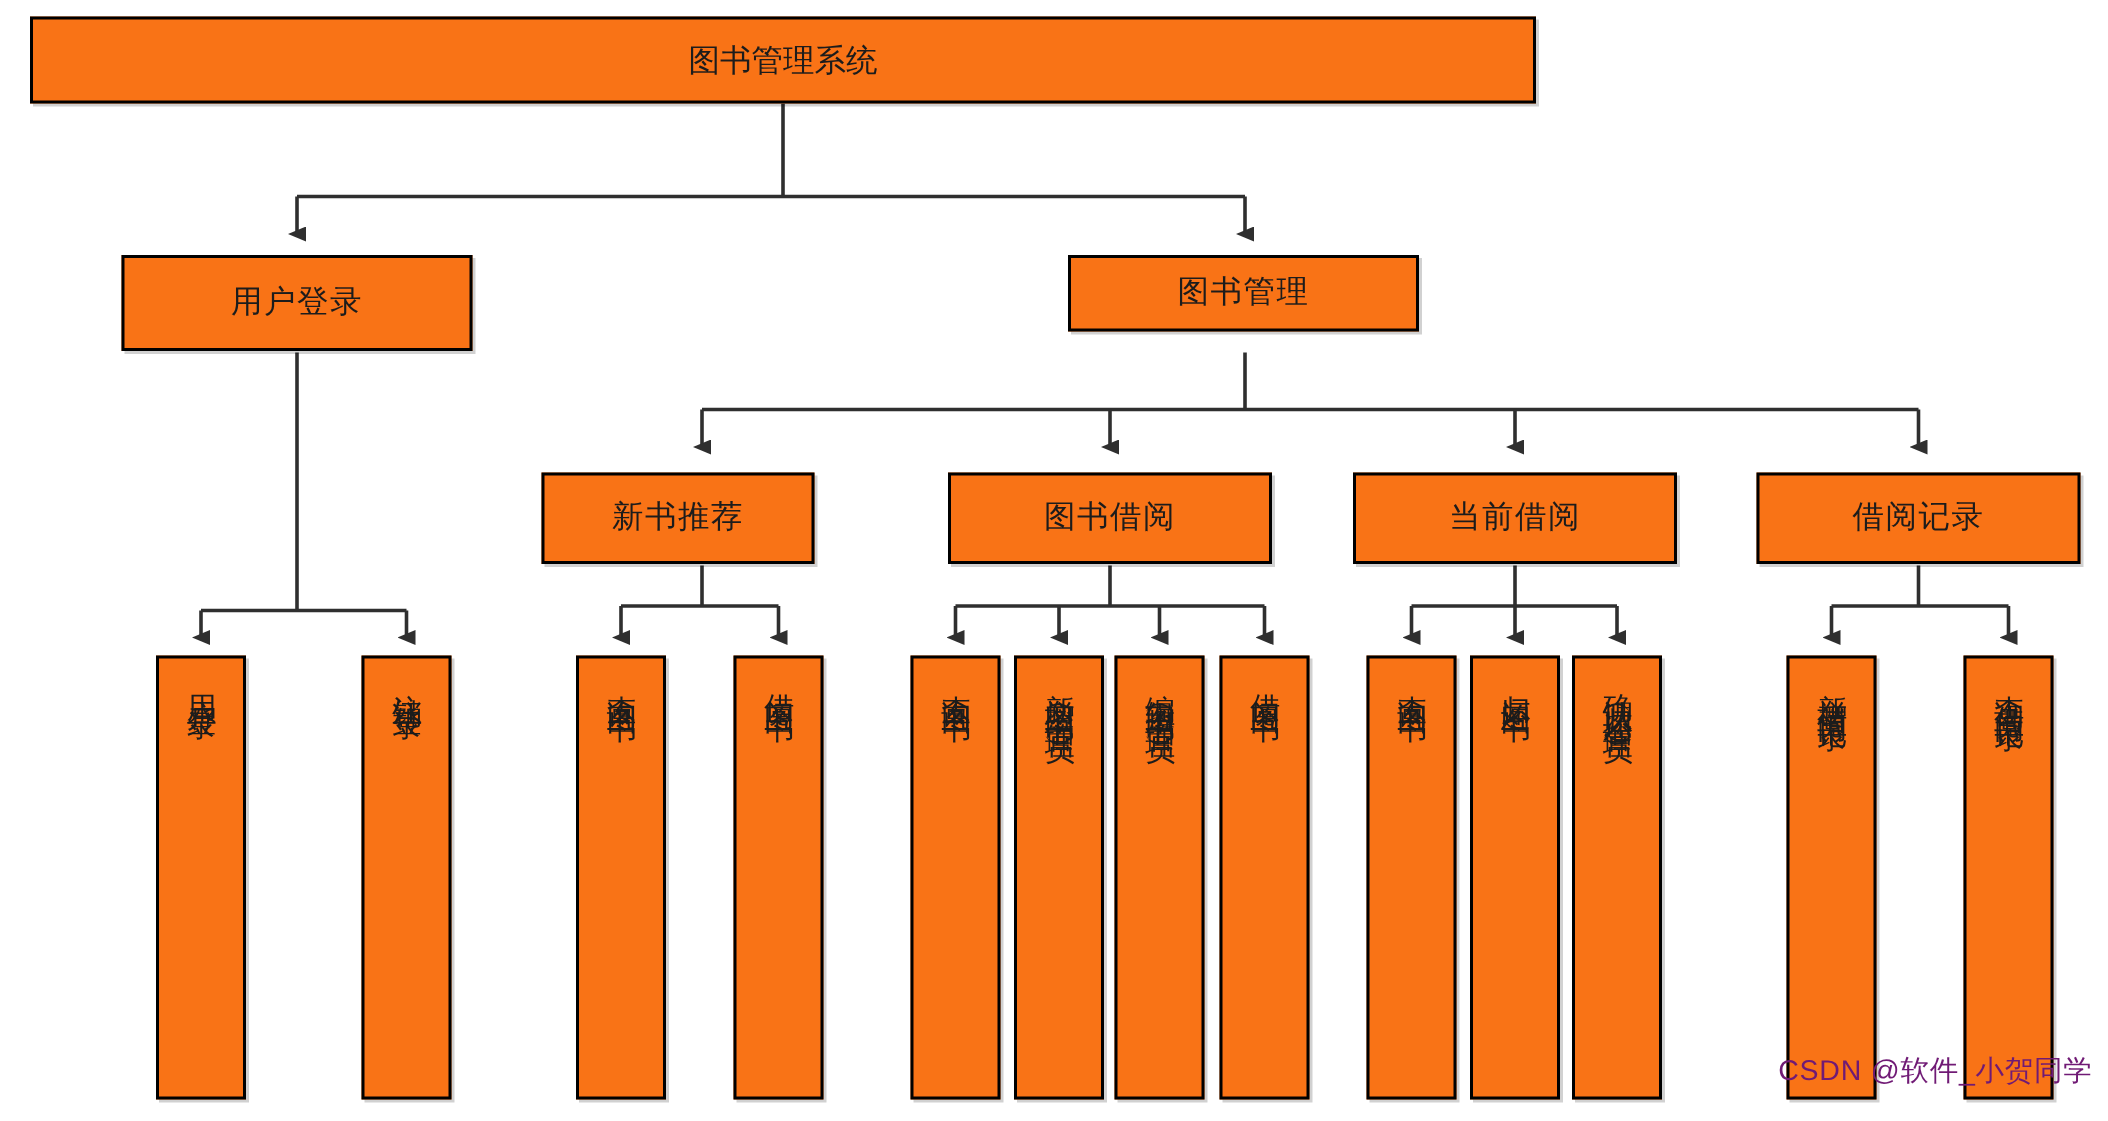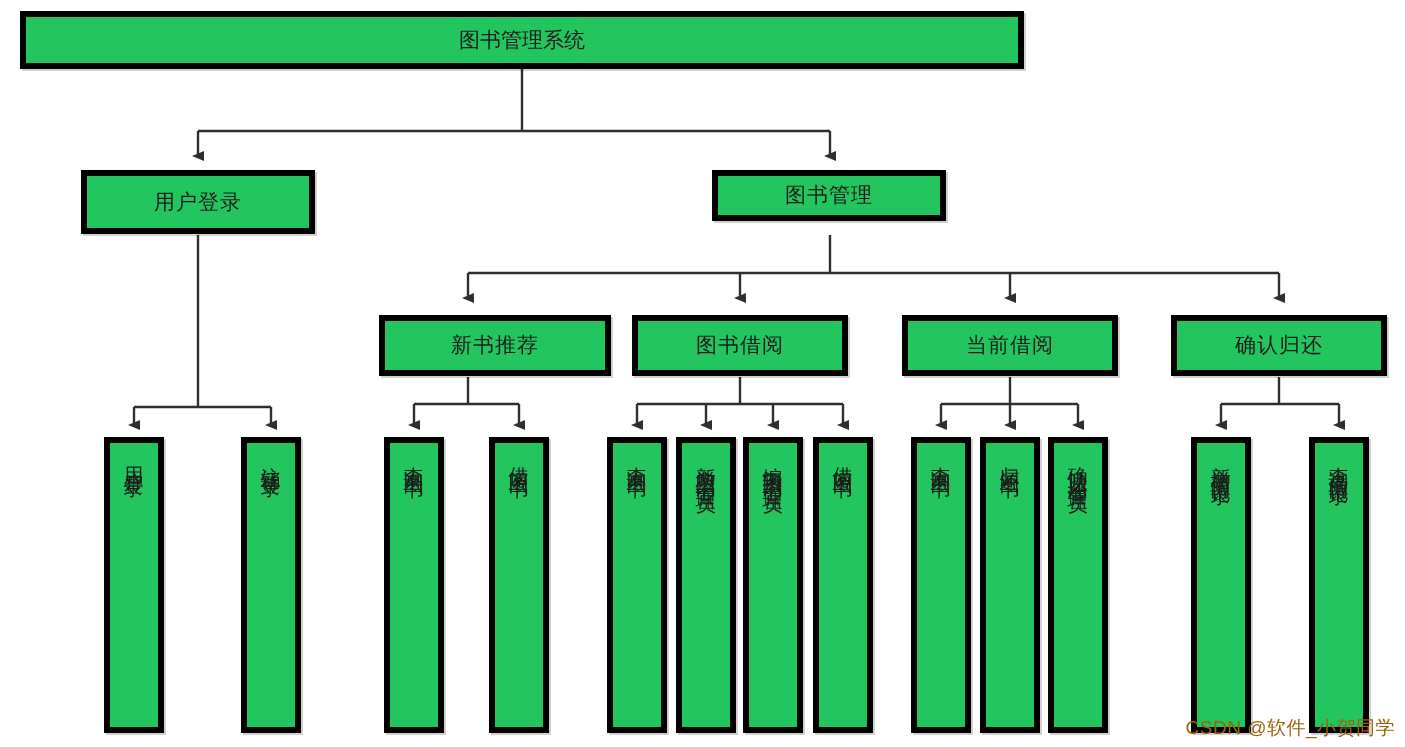--- a/index.html
+++ b/index.html
@@ -20,22 +20,22 @@
   #edges {
     position: absolute;
     left: 0;
     top: 0;
     width: 1405px;
     height: 747px;
   }
   .node {
     position: absolute;
     box-sizing: border-box;
-    background: #22c55e;
-    border: 6px solid #000000;
+    background: #f97316;
+    border: 2px solid #000000;
     box-shadow: 2px 2px 0 rgba(0,0,0,0.18);
     display: flex;
     align-items: center;
     justify-content: center;
     color: #1c1c1c;
   }
   .node.horiz {
     font-size: 21px;
     letter-spacing: 1px;
     line-height: 1.15;
@@ -54,23 +54,23 @@
   .vtext {
     writing-mode: vertical-rl;
     text-orientation: upright;
     letter-spacing: 4px;
     line-height: 1;
     display: block;
   }
   .watermark {
     position: absolute;
     right: 10px;
-    bottom: 6px;
+    bottom: 20px;
     font-size: 19px;
-    color: #a16207;
+    color: #701a75;
     white-space: nowrap;
     letter-spacing: 0.5px;
   }
 </style>
 </head>
 <body>
 
 <div id="canvas">
 
   <svg id="edges" viewBox="0 0 1405 747" xmlns="http://www.w3.org/2000/svg">
@@ -127,31 +127,31 @@
     <span>图书管理系统</span>
   </div>
 
   <div class="node horiz" style="left:81px; top:170px; width:234px; height:64px;">
     <span>用户登录</span>
   </div>
   <div class="node horiz" style="left:712px; top:170px; width:234px; height:51px;">
     <span>图书管理</span>
   </div>
 
-  <div class="node horiz" style="left:379px; top:315px; width:232px; height:61px;">
+  <div class="node horiz" style="left:361px; top:315px; width:182px; height:61px;">
     <span>新书推荐</span>
   </div>
   <div class="node horiz" style="left:632px; top:315px; width:216px; height:61px;">
     <span>图书借阅</span>
   </div>
   <div class="node horiz" style="left:902px; top:315px; width:216px; height:61px;text-align:right;">
     <span>当前借阅</span>
   </div>
   <div class="node horiz" style="left:1171px; top:315px; width:216px; height:61px;">
-    <span>确认归还</span>
+    <span>借阅记录</span>
   </div>
 
   <div class="node leaf" style="left:104px; top:437px; width:60px; height:296px;">
     <span class="vtext">用户登录</span>
   </div>
   <div class="node leaf" style="left:241px; top:437px; width:60px; height:296px;">
     <span class="vtext">注销登录</span>
   </div>
 
   <div class="node leaf" style="left:384px; top:437px; width:60px; height:296px;">

